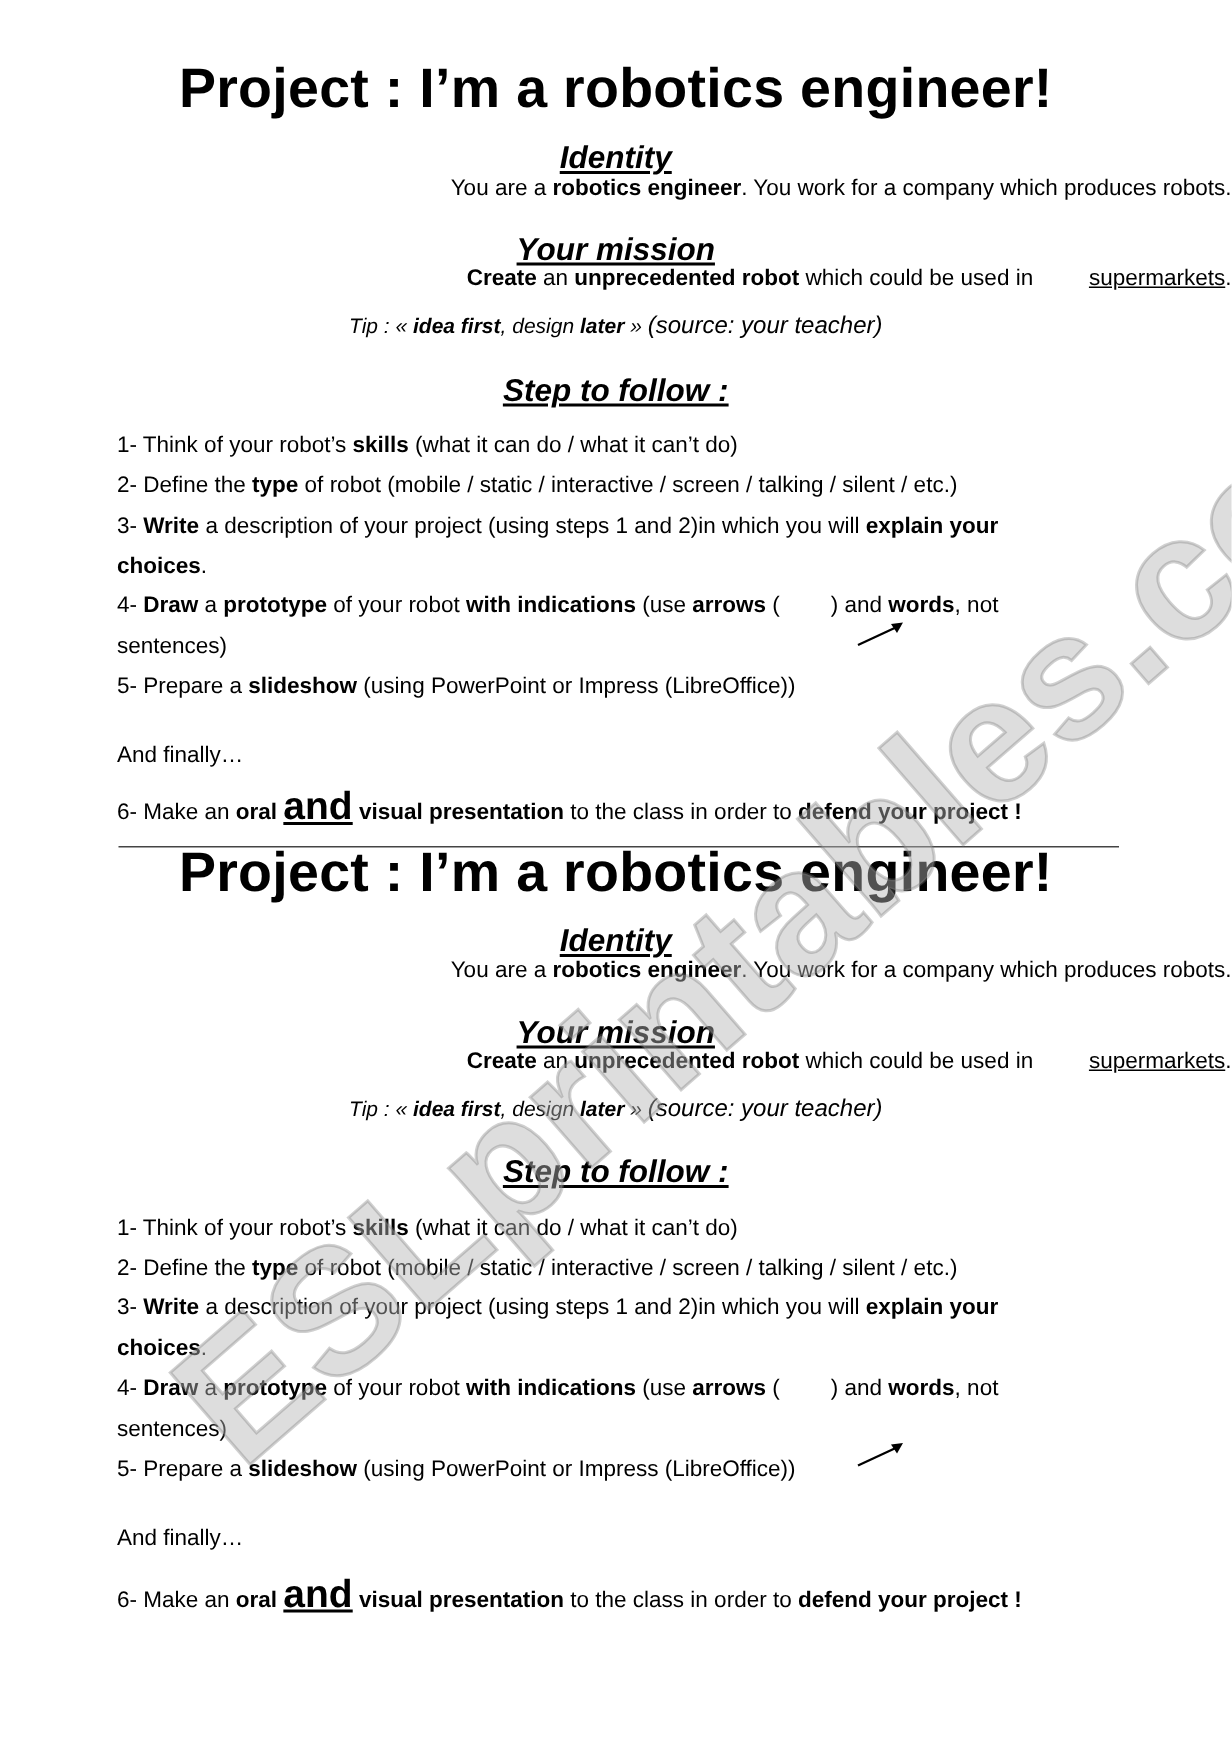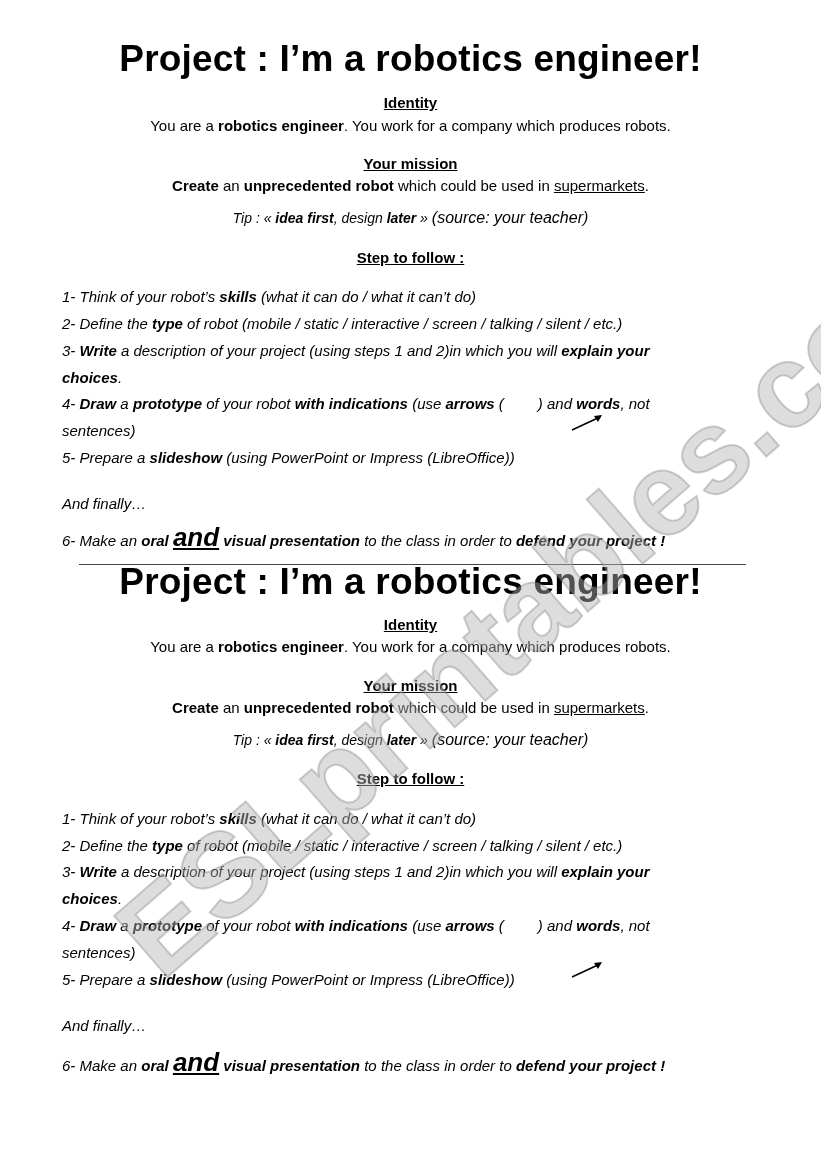--- a/index.html
+++ b/index.html
@@ -3,27 +3,27 @@
 <meta charset="utf-8">
 <style>
   html, body { margin: 0; padding: 0; }
   body {
     width: 821px; height: 1169px; background: #ffffff; position: relative;
     font-family: "Liberation Sans", sans-serif; color: #000; overflow: hidden;
   }
   .abs { position: absolute; }
   .center { left: 0; width: 821px; text-align: center; }
   .title { font-size: 37px; font-weight: bold; letter-spacing: 0.2px; }
-  .heading { font-size: 15px; font-weight: bold; text-decoration: underline; }
-  .line { font-size: 15px; white-space: nowrap; }
+  .heading { font-size: 21px; font-weight: bold; text-decoration: underline; font-style: italic; }
+  .line { font-size: 15px; white-space: nowrap; text-align: right; }
   .tip { font-size: 14px; font-style: italic; }
   .tip .small { font-size: 16px; }
-  .step { left: 62px; font-size: 15px; white-space: nowrap; font-style: italic; }
+  .step { left: 78px; font-size: 15px; white-space: nowrap; }
   .big-and { font-size: 26px; font-weight: bold; text-decoration: underline; }
-  .u { text-decoration: underline; }
+  .u { text-decoration: underline; margin-left: 33px; }
   b { font-weight: bold; }
   .divider { left: 79px; width: 667px; top: 564px; border-top: 1px solid #444; }
   .watermark {
     left: 40px; top: 560px; font-size: 118px; font-weight: bold;
     color: rgba(180,180,180,0.45); transform: rotate(-41deg);
     transform-origin: left top; white-space: nowrap; pointer-events: none;
     -webkit-text-stroke: 2px rgba(120,120,120,0.35);
   }
   svg.arrow { position: absolute; }
 </style>

